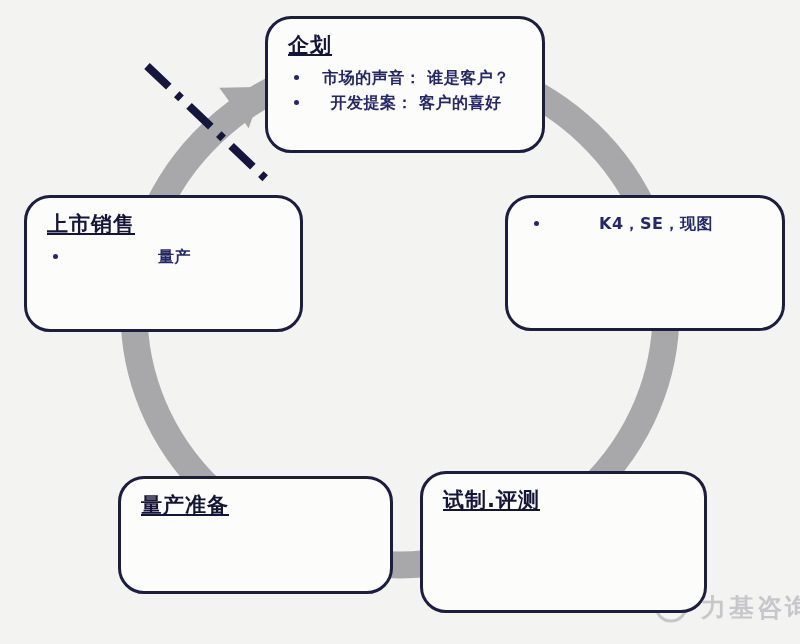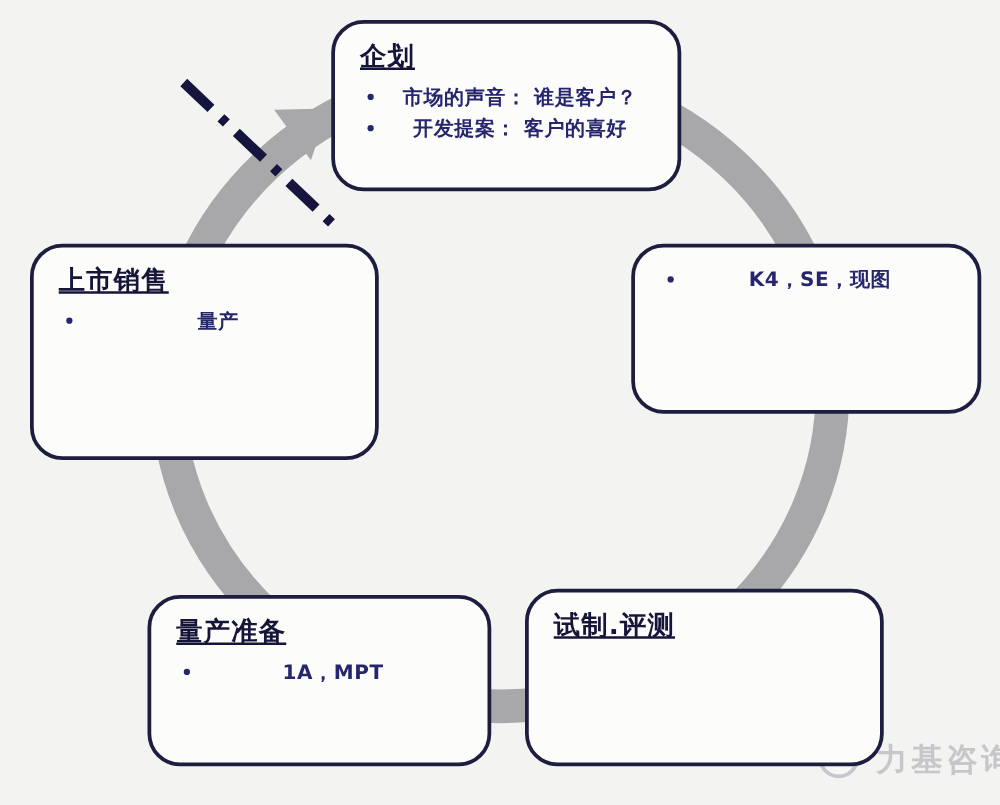--- a/index.html
+++ b/index.html
@@ -68,28 +68,25 @@
   <div class="node" style="left:505px;top:195px;width:280px;height:136px">
     <ul class="bullets">
       <li>K4，SE，现图</li>
     </ul>
   </div>
 
   <div class="node" style="left:420px;top:471px;width:287px;height:142px">
     <div class="node-title">试制.评测</div>
   </div>
 
-  <div class="node" style="left:118px;top:476px;width:275px;height:137px">
+  <div class="node" style="left:118px;top:476px;width:275px;height:118px">
     <div class="node-title">量产准备</div>
-    <ul class="bullets">
-      <li>1A，MPT</li>
-    </ul>
   </div>
 
-  <div class="node" style="left:24px;top:195px;width:279px;height:173px">
+  <div class="node" style="left:24px;top:195px;width:279px;height:137px">
     <div class="node-title">上市销售</div>
     <ul class="bullets">
       <li>量产</li>
     </ul>
   </div>
 
   <div class="watermark-text">力基咨询</div>
 
 </div>
 

